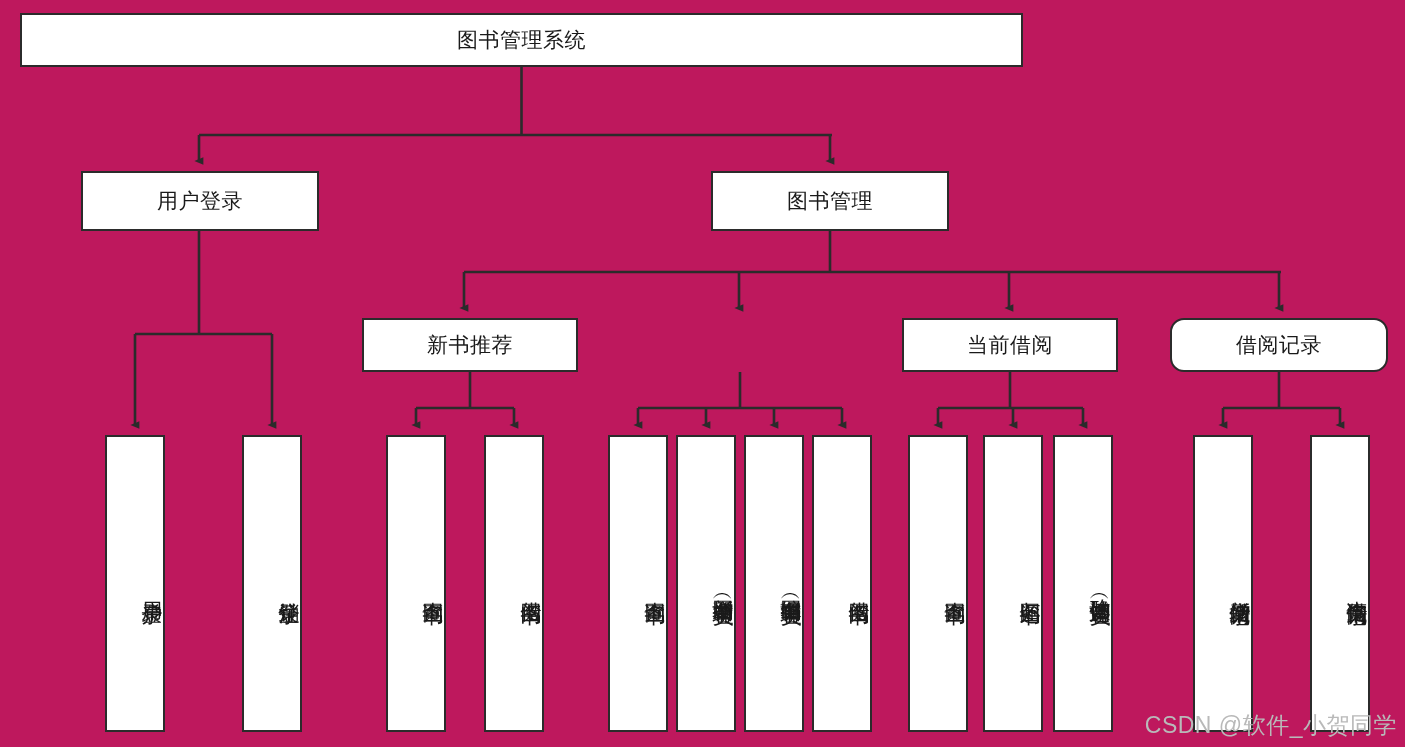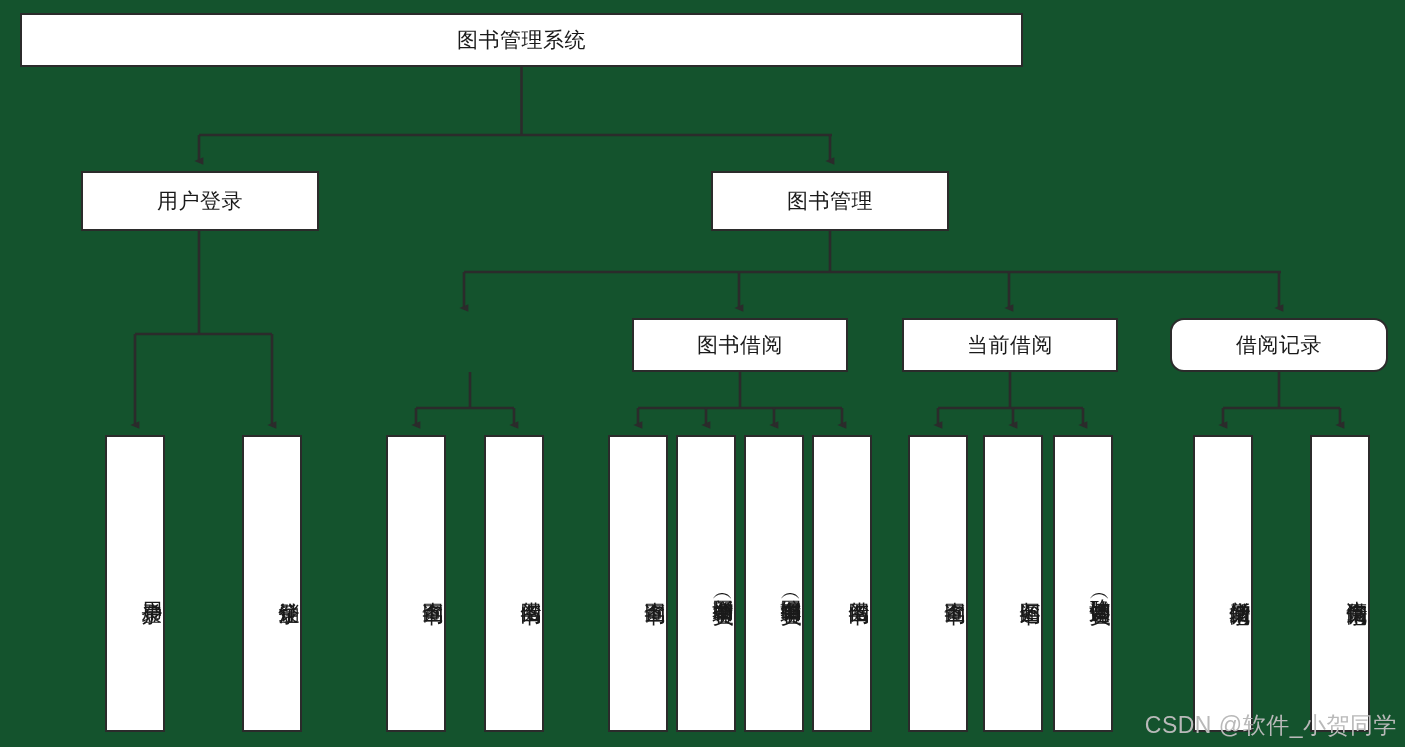--- a/index.html
+++ b/index.html
@@ -7,21 +7,21 @@
     padding: 0;
     background: #ffffff;
   }
   body {
     font-family: "Liberation Sans", "DejaVu Sans", sans-serif;
   }
   #stage {
     position: relative;
     width: 1405px;
     height: 747px;
-    background: #14532d;
+    background: #be185d;
     overflow: hidden;
   }
   #wires {
     position: absolute;
     left: 0;
     top: 0;
     width: 1405px;
     height: 747px;
     pointer-events: none;
   }
@@ -124,22 +124,22 @@
     <span>图书管理系统</span>
   </div>
 
   <div class="node horizontal" style="left:81px; top:171px; width:238px; height:60px;">
     <span>用户登录</span>
   </div>
   <div class="node horizontal" style="left:711px; top:171px; width:238px; height:60px;">
     <span>图书管理</span>
   </div>
 
-  <div class="node horizontal" style="left:632px; top:318px; width:216px; height:54px;">
-    <span>图书借阅</span>
+  <div class="node horizontal" style="left:362px; top:318px; width:216px; height:54px;">
+    <span>新书推荐</span>
   </div>
   <div class="node horizontal" style="left:902px; top:318px; width:216px; height:54px;">
     <span>当前借阅</span>
   </div>
   <div class="node horizontal" style="left:1170px; top:318px; width:218px; height:54px;border-radius:14px;">
     <span>借阅记录</span>
   </div>
 
   <div class="node vertical" style="left:105px; top:435px; width:60px; height:297px;">
     <span>用户登录</span>

